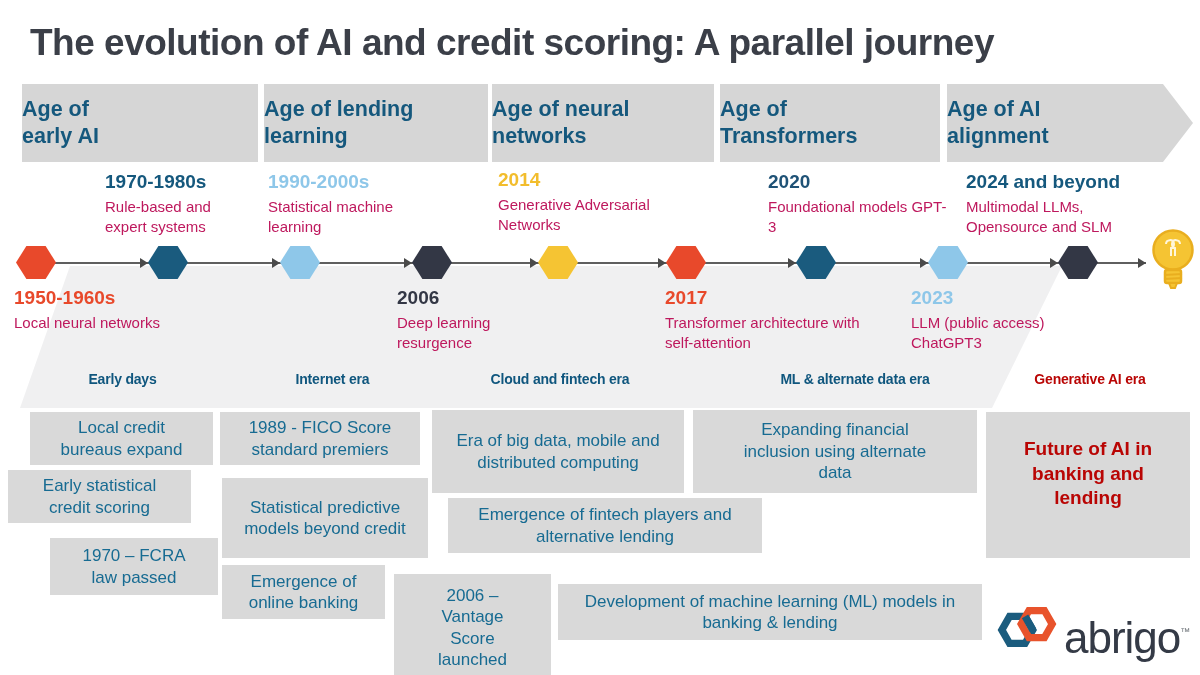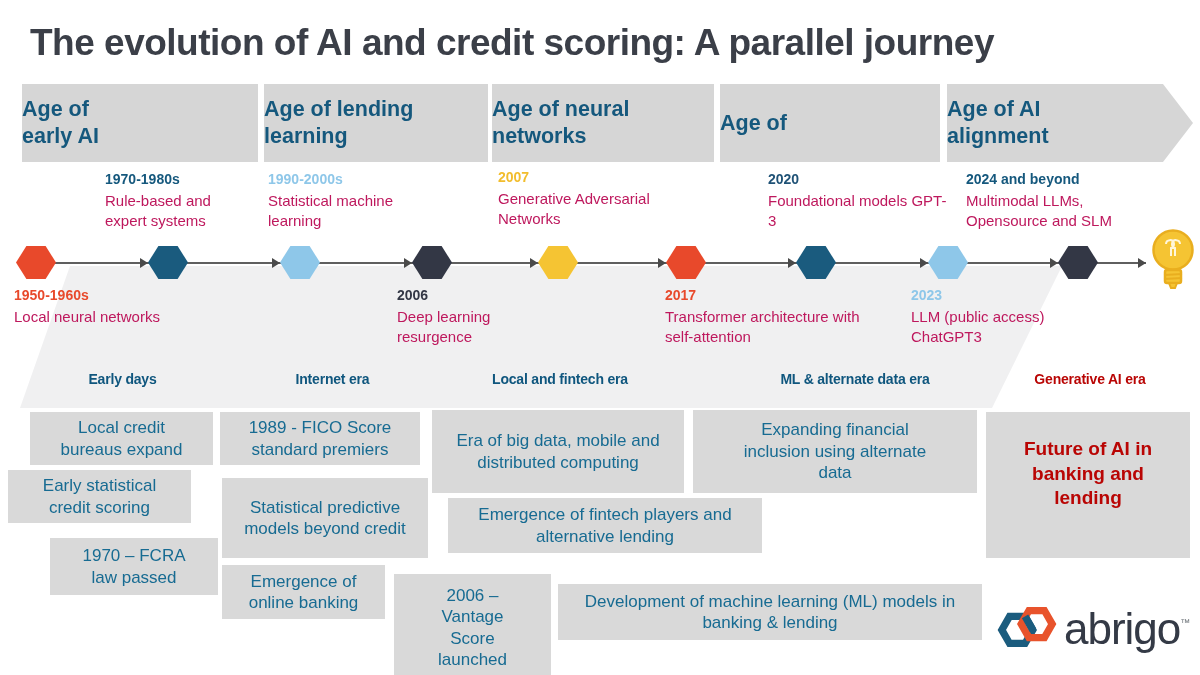--- a/index.html
+++ b/index.html
@@ -14,29 +14,29 @@
   .banner.arrow{clip-path:polygon(0 0,calc(100% - 30px) 0,100% 50%,calc(100% - 30px) 100%,0 100%);
           padding-right:30px;box-sizing:border-box;}
   .band{position:absolute;left:0;top:266px;width:1200px;height:142px;background:#F0F0F1;
           clip-path:polygon(70px 0px,1062px 0px,992px 142px,20px 142px);}
   .tl-line{position:absolute;left:36px;top:262px;width:1110px;height:2px;background:#5f5f5f;}
   .ah{position:absolute;top:258px;width:0;height:0;border-left:8px solid #4a4a4a;
           border-top:5px solid transparent;border-bottom:5px solid transparent;}
   .hex{position:absolute;top:246px;width:40px;height:33px;
           clip-path:polygon(26% 0,74% 0,100% 50%,74% 100%,26% 100%,0 50%);}
   .ms{position:absolute;}
-  .ms .year{font-weight:bold;font-size:14px;line-height:1.15;}
+  .ms .year{font-weight:bold;font-size:19px;line-height:1.15;}
   .ms .desc{font-size:15px;color:#be185d;line-height:1.36;margin-top:4px;}
   .col-header{position:absolute;top:371px;font-weight:bold;font-size:14px;color:#0F567E;
           text-align:center;letter-spacing:-0.2px;}
   .gbox{position:absolute;background:#D9D9D9;color:#176B92;font-size:17px;line-height:1.26;
           display:flex;align-items:center;justify-content:center;text-align:center;
           box-sizing:border-box;}
   .gbox.red{color:#B90504;font-weight:bold;font-size:19px;line-height:1.3;}
-  .logo{position:absolute;left:996px;top:598px;display:flex;align-items:center;}
+  .logo{position:absolute;left:996px;top:598px;display:flex;align-items:flex-end;}
   .wordmark{font-size:44px;color:#343A46;letter-spacing:-1px;line-height:1;margin-left:6px;}
   .tm{font-size:10px;color:#6a7076;vertical-align:18px;letter-spacing:0;}
   .bulb{position:absolute;left:1150px;top:227px;}
 </style>
 </head>
 <body>
 
 <div id="stage">
 
   <div class="title">The evolution of AI and credit scoring: A parallel journey</div>
@@ -48,20 +48,21 @@
   <div class="banner" style="left:264px;width:224px;">
     <span>Age of lending</span>
     <span>learning</span>
   </div>
   <div class="banner" style="left:492px;width:222px;">
     <span>Age of neural</span>
     <span>networks</span>
   </div>
   <div class="banner" style="left:720px;width:220px;">
     <span>Age of</span>
+    <span>Transformers</span>
   </div>
   <div class="banner arrow" style="left:947px;width:246px;">
     <span>Age of AI</span>
     <span>alignment</span>
   </div>
 
   <div class="band"></div>
 
   <div class="tl-line"></div>
   <div class="ah" style="left:140px;"></div>
@@ -97,21 +98,21 @@
 
   <div class="ms" style="left:105px;top:171px;">
     <div class="year" style="color: rgb(21, 88, 125);">1970-1980s</div>
     <div class="desc" style="width:140px;">Rule-based and expert systems</div>
   </div>
   <div class="ms" style="left:268px;top:171px;">
     <div class="year" style="color: rgb(142, 199, 233);">1990-2000s</div>
     <div class="desc" style="width:160px;">Statistical machine learning</div>
   </div>
   <div class="ms" style="left:498px;top:169px;">
-    <div class="year" style="color: rgb(242, 189, 45);">2007</div>
+    <div class="year" style="color: rgb(242, 189, 45);">2014</div>
     <div class="desc" style="width:200px;">Generative Adversarial Networks</div>
   </div>
   <div class="ms" style="left:768px;top:171px;">
     <div class="year" style="color: rgb(31, 82, 118);">2020</div>
     <div class="desc" style="width:185px;">Foundational models GPT-3</div>
   </div>
   <div class="ms" style="left:966px;top:171px;">
     <div class="year" style="color: rgb(21, 88, 125);">2024 and beyond</div>
     <div class="desc" style="width:195px;">Multimodal LLMs, Opensource and SLM</div>
   </div>
@@ -128,21 +129,21 @@
     <div class="year" style="color: rgb(232, 73, 43);">2017</div>
     <div class="desc" style="width:215px;">Transformer architecture with self-attention</div>
   </div>
   <div class="ms" style="left:911px;top:287px;">
     <div class="year" style="color: rgb(142, 199, 233);">2023</div>
     <div class="desc" style="width:195px;">LLM (public access) ChatGPT3</div>
   </div>
 
   <div class="col-header" style="left: 30px; width: 185px; color: rgb(15, 86, 126);">Early days</div>
   <div class="col-header" style="left: 240px; width: 185px; color: rgb(15, 86, 126);">Internet era</div>
-  <div class="col-header" style="left: 430px; width: 260px; color: rgb(15, 86, 126);">Local and fintech era</div>
+  <div class="col-header" style="left: 430px; width: 260px; color: rgb(15, 86, 126);">Cloud and fintech era</div>
   <div class="col-header" style="left: 723px; width: 264px; color: rgb(15, 86, 126);">ML &amp; alternate data era</div>
   <div class="col-header" style="left: 988px; width: 204px; color: rgb(185, 5, 4);">Generative AI era</div>
 
   <div class="gbox" style="left:30px;top:412px;width:183px;height:53px;padding:0 18px;">Local credit bureaus expand</div>
   <div class="gbox" style="left:8px;top:470px;width:183px;height:53px;padding:0 14px;">Early statistical credit scoring</div>
   <div class="gbox" style="left:50px;top:538px;width:168px;height:57px;padding:0 20px;">1970 – FCRA law passed</div>
 
   <div class="gbox" style="left:220px;top:412px;width:200px;height:53px;padding:0 8px;">1989 - FICO Score standard premiers</div>
   <div class="gbox" style="left:222px;top:478px;width:206px;height:80px;padding:0 10px;">Statistical predictive models beyond credit</div>
   <div class="gbox" style="left:222px;top:565px;width:163px;height:54px;padding:0 10px;">Emergence of online banking</div>

